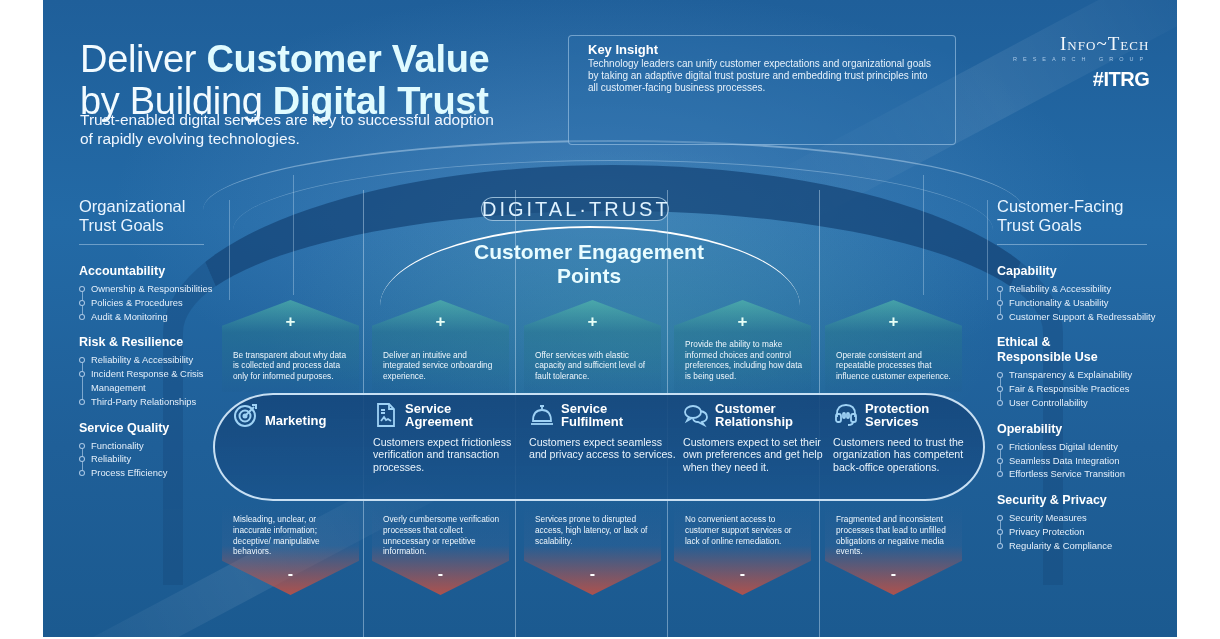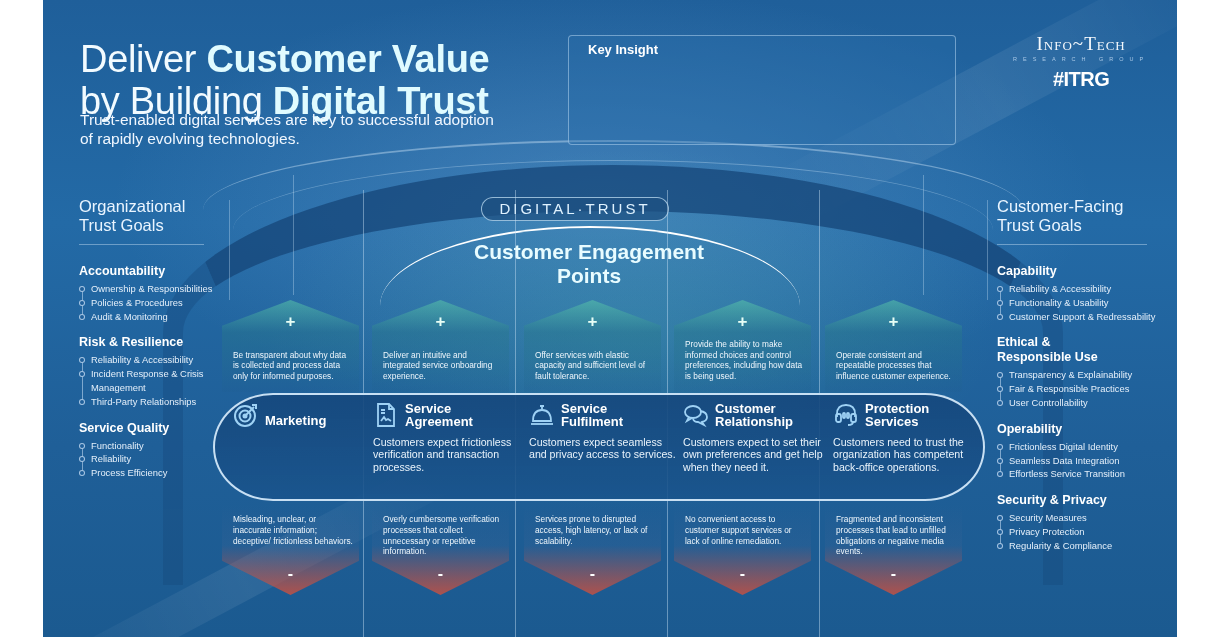--- a/index.html
+++ b/index.html
@@ -43,41 +43,41 @@
   .subtitle { position: absolute; left: 37px; top: 110px; font-size: 15.5px; line-height: 19px; color: #f0f7ff; width: 420px; }
 
   .insight {
     position: absolute; left: 525px; top: 35px; width: 388px; height: 110px;
     border: 1px solid rgba(190,220,245,0.5); border-radius: 4px;
     background: rgba(40,110,170,0.35); padding: 6px 24px 6px 19px;
   }
   .insight h3 { font-size: 13px; font-weight: 700; margin-bottom: 1px; }
   .insight p { font-size: 10px; line-height: 12px; color: #e6f1fb; margin-bottom: 5px; }
 
-  .logo { position: absolute; left: 970px; top: 33px; text-align: center; }
+  .logo { position: absolute; left: 970px; top: 33px; text-align: right; }
   .logo .main { font-family: "Liberation Serif", "DejaVu Serif", serif; font-size: 19px; letter-spacing: 1px; color: #f4f8fc; font-variant: small-caps; }
   .logo .sub { font-size: 5.5px; letter-spacing: 6px; color: #a9c8e6; margin-top: 1px; }
   .logo .itrg { font-size: 20px; font-weight: 900; margin-top: 6px; letter-spacing: -0.5px; color: #ffffff; }
 
   
   .side { position: absolute; width: 175px; }
   .side h2 { font-size: 16.5px; line-height: 19px; font-weight: 400; color: #eaf5ff; padding-bottom: 9px; border-bottom: 1px solid rgba(200,225,245,0.45); margin-bottom: 19px; width: 125px; }
   .side.right h2 { width: 150px; }
   .group { margin-bottom: 12px; }
   .group h4 { font-size: 12.5px; line-height: 15px; font-weight: 700; color: #ffffff; margin-bottom: 3px; }
   .group ul { list-style: none; position: relative; padding-left: 12px; }
   .group ul::before { content: ""; position: absolute; left: 2.5px; top: 5px; bottom: 5px; width: 1px; background: rgba(190,215,240,0.6); }
   .group li { font-size: 9.4px; line-height: 13.8px; color: #e4effa; position: relative; }
   .group li .bullet { position: absolute; left: -12px; top: 4px; width: 6px; height: 6px; border: 1px solid rgba(190,215,240,0.85); border-radius: 50%; background: #1f5f9a; }
 
   
   .badge {
     position: absolute; left: 438px; top: 197px; width: 188px; height: 24px;
     border: 1px solid rgba(200,230,250,0.7); border-radius: 12px; background: rgba(30,80,130,0.75);
-    text-align: center; font-size: 15px; letter-spacing: 3px; line-height: 22px; color: #dff2ff;
+    text-align: center; font-size: 20px; letter-spacing: 3px; line-height: 22px; color: #dff2ff;
   }
   .cep-arc { position: absolute; left: 337px; top: 226px; width: 420px; height: 80px; border-top: 2px solid #ffffff; border-radius: 50% 50% 0 0 / 100% 100% 0 0; }
   .cep { position: absolute; left: 410px; top: 240px; width: 272px; text-align: center; font-size: 21px; line-height: 24px; font-weight: 700; color: #e8fcff; }
 
   .col-divider { position: absolute; top: 190px; width: 1px; height: 447px; background: rgba(200,225,245,0.45); }
 
   
   .plus-box { position: absolute; top: 300px; width: 137px; height: 92px; }
   .plus-box .shape {
     position: absolute; inset: 0;
@@ -127,20 +127,21 @@
   <div class="vline" style="left:944px;top:200px;height:100px;"></div>
 
   <div class="title">
     <span>Deliver </span><b>Customer Value</b><br>
     <span>by Building </span><b>Digital Trust</b>
   </div>
   <div class="subtitle">Trust-enabled digital services are key to successful adoption of rapidly evolving technologies.</div>
 
   <div class="insight">
     <h3>Key Insight</h3>
+    <p>Technology leaders can unify customer expectations and organizational goals by taking an adaptive digital trust posture and embedding trust principles into all customer-facing business processes.</p>
   </div>
 
   <div class="logo">
     <div class="main">Info~Tech</div>
     <div class="sub">RESEARCH GROUP</div>
     <div class="itrg">#ITRG</div>
   </div>
 
   <div class="side left" style="left:36px; top:197px;">
     <h2>Organizational Trust Goals</h2>
@@ -309,21 +310,21 @@
             <path d="M20 20 Q20 23 15 23"></path>
           </svg>
       </span>
       <span class="name" style="width:90px;">Protection Services</span>
     </div>
     <div class="desc">Customers need to trust the organization has competent back-office operations.</div>
   </div>
 
   <div class="minus-box" style="left:179px;">
     <div class="shape"></div>
-    <div class="txt">Misleading, unclear, or inaccurate information; deceptive/ frictionless behaviors.</div>
+    <div class="txt">Misleading, unclear, or inaccurate information; deceptive/ manipulative behaviors.</div>
     <div class="minus">-</div>
   </div>
   <div class="minus-box" style="left:329px;">
     <div class="shape"></div>
     <div class="txt">Overly cumbersome verification processes that collect unnecessary or repetitive information.</div>
     <div class="minus">-</div>
   </div>
   <div class="minus-box" style="left:481px;">
     <div class="shape"></div>
     <div class="txt">Services prone to disrupted access, high latency, or lack of scalability.</div>

